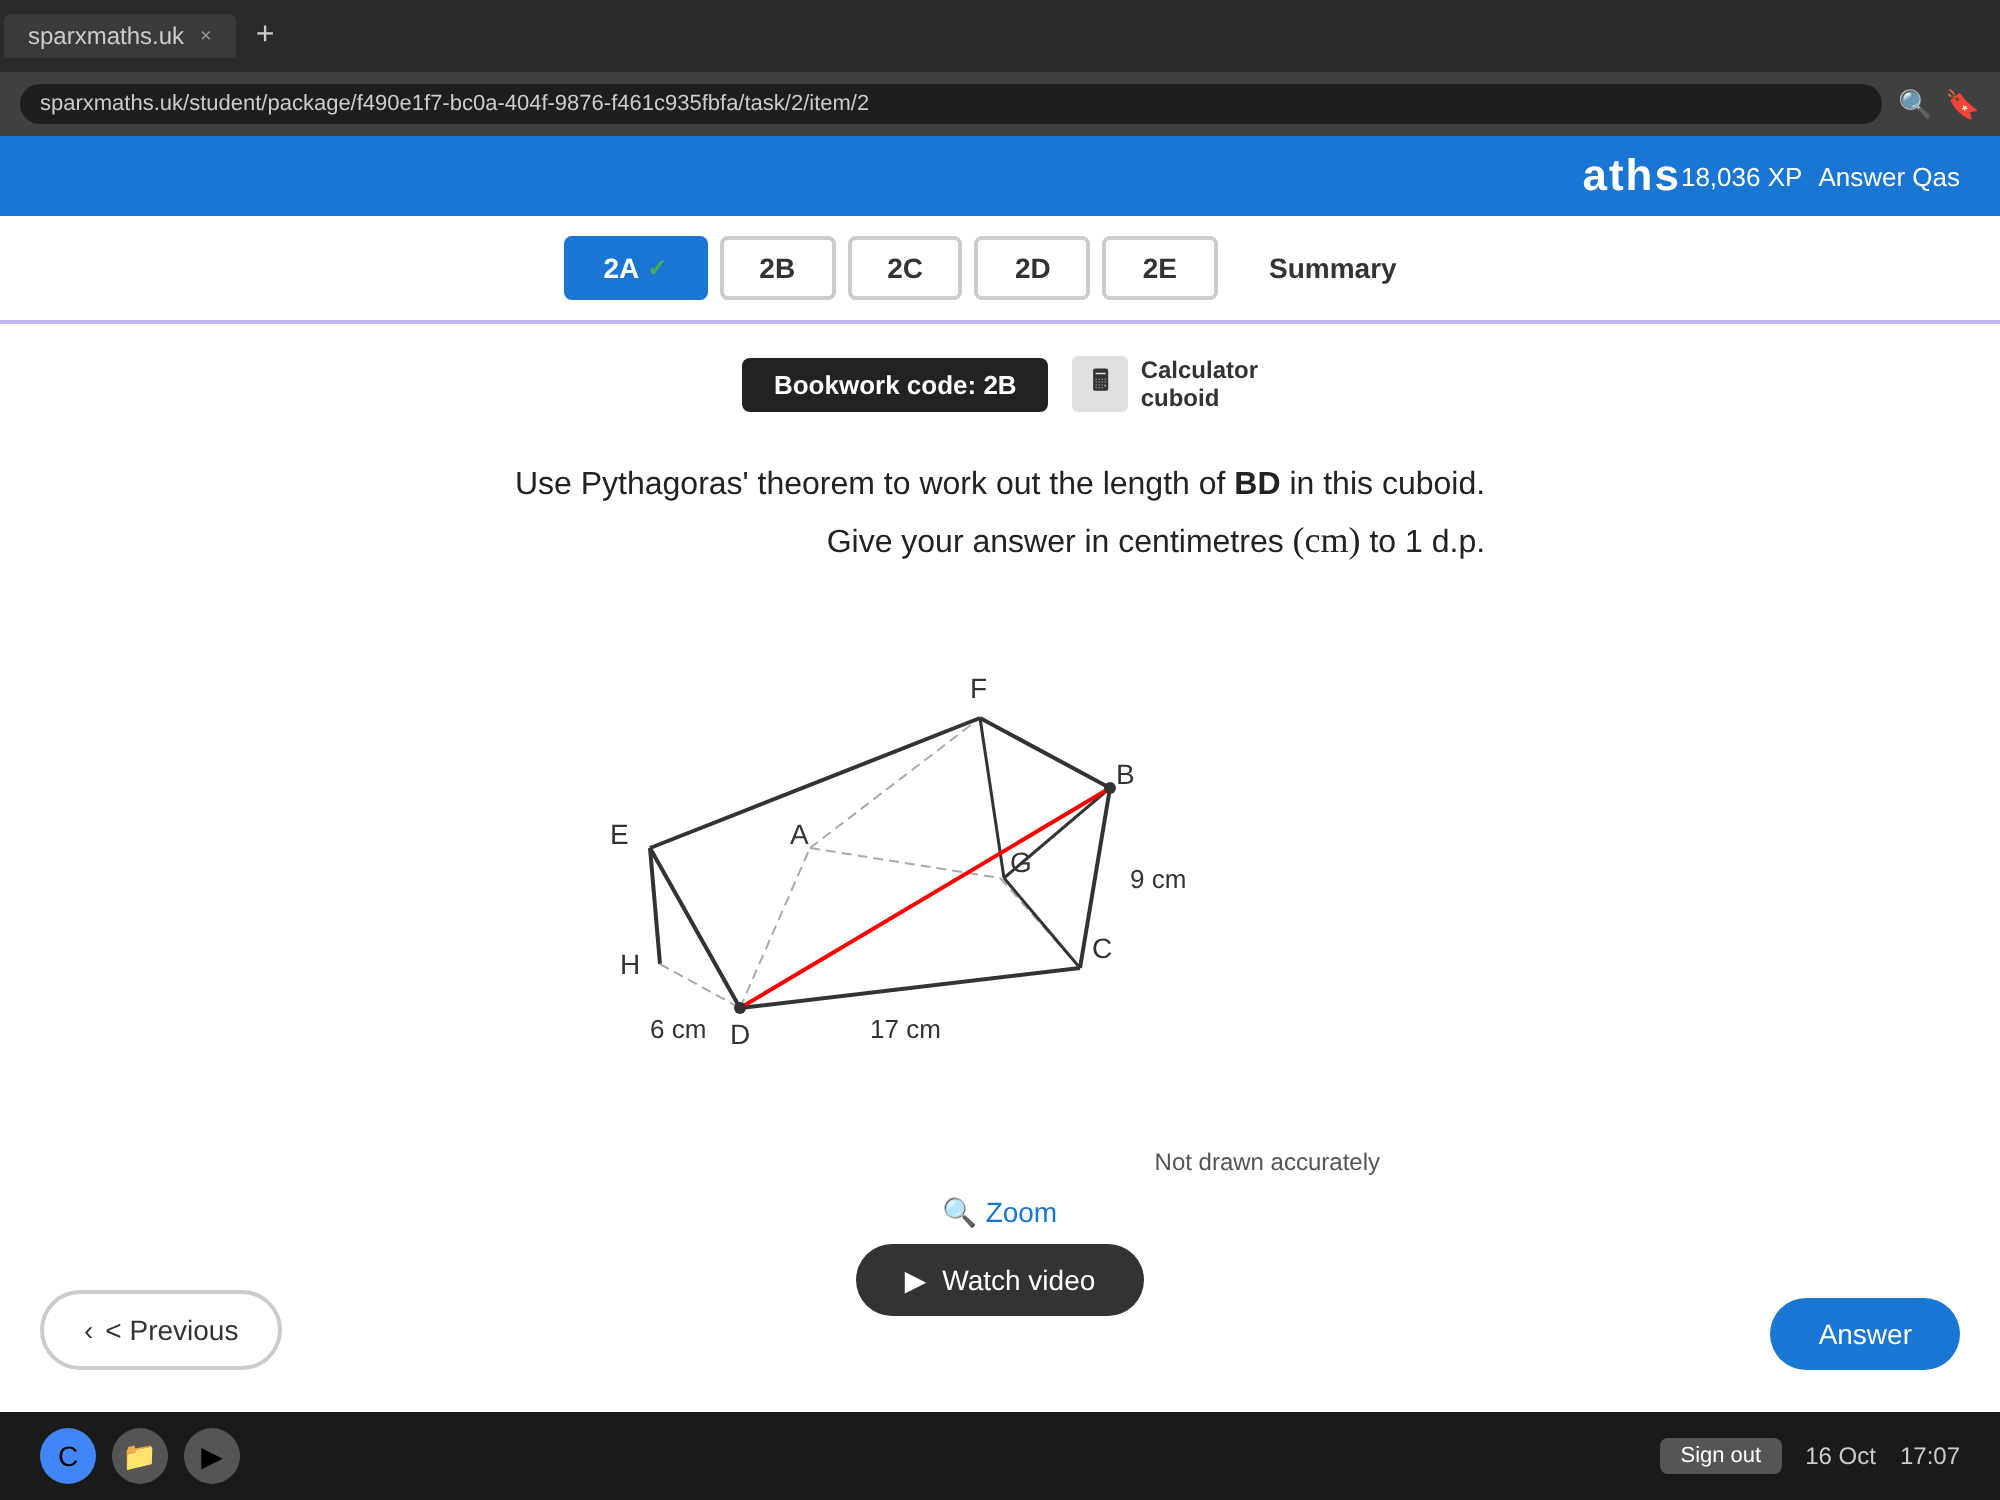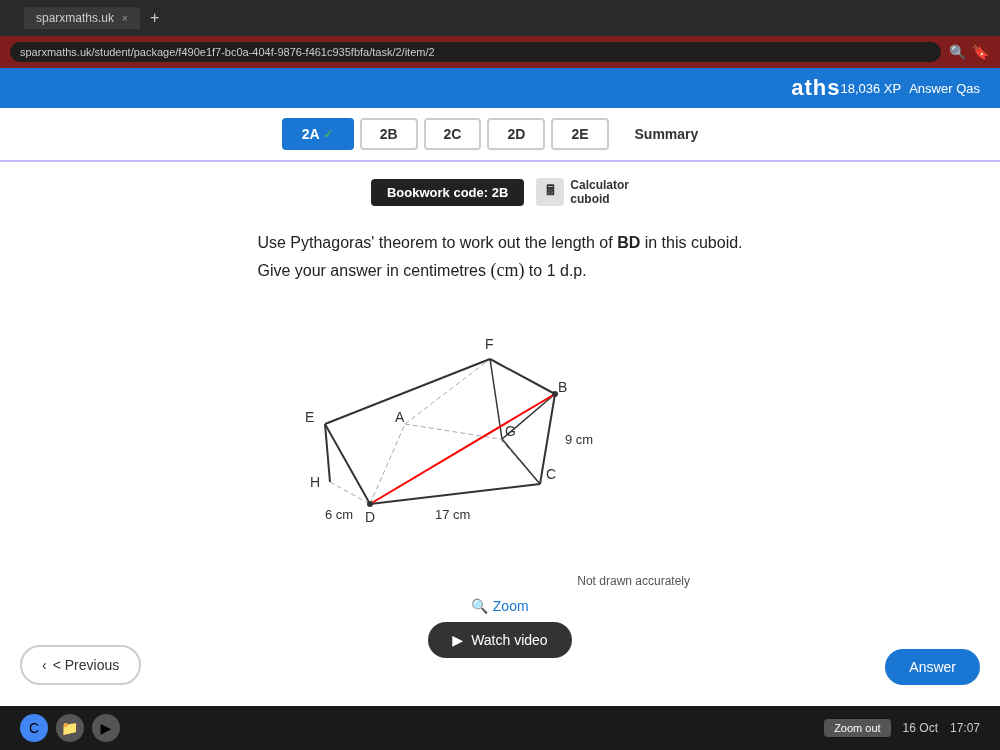--- a/index.html
+++ b/index.html
@@ -3,38 +3,38 @@
   <meta charset="utf-8">
   <style>
     * { margin: 0; padding: 0; box-sizing: border-box; }
     body { width: 1000px; height: 750px; overflow: hidden; font-family: Arial, sans-serif; background: #1a1a1a; }
 
     .browser-bar {
       background: #2a2a2a;
       height: 36px;
       display: flex;
       align-items: center;
-      padding: 0 24px;
+      padding: 0 2px;
       gap: 10px;
     }
     .browser-tab {
       background: #3a3a3a;
       color: #ccc;
       font-size: 12px;
       padding: 4px 12px;
       border-radius: 4px 4px 0 0;
       display: flex;
       align-items: center;
       gap: 8px;
     }
     .tab-close { cursor: pointer; color: #999; font-size: 10px; }
     .tab-add { color: #ccc; font-size: 16px; cursor: pointer; }
 
     .address-bar {
-      background: #7f1d1d;
+      background: #404040;
       height: 32px;
       display: flex;
       align-items: center;
       padding: 0 10px;
       gap: 8px;
     }
     .address-input {
       background: #1e1e1e;
       color: #ccc;
       font-size: 11px;
@@ -135,21 +135,21 @@
       height: 28px;
       background: #e0e0e0;
       border-radius: 3px;
       display: flex;
       align-items: center;
       justify-content: center;
       font-size: 14px;
     }
 
     .question-text {
-      text-align: left;
+      text-align: right;
       font-size: 16px;
       color: #222;
       margin-bottom: 20px;
       line-height: 1.6;
     }
     .question-text .cm-text { font-family: serif; font-size: 18px; }
 
     .diagram-area {
       position: relative;
       width: 500px;
@@ -426,19 +426,19 @@
     <span>Answer</span>
   </button>
 
   <div class="taskbar">
     <div class="taskbar-left">
       <div class="taskbar-icon" style="background:#4285f4;">C</div>
       <div class="taskbar-icon" style="background:#555;">📁</div>
       <div class="taskbar-icon" style="background:#555;">▶</div>
     </div>
     <div class="taskbar-right">
-      <button class="signout-btn">Zoom out</button>
+      <button class="signout-btn">Sign out</button>
       <span>16 Oct</span>
       <span>17:07</span>
     </div>
   </div>
 
 </div>
 
 </body></html>

